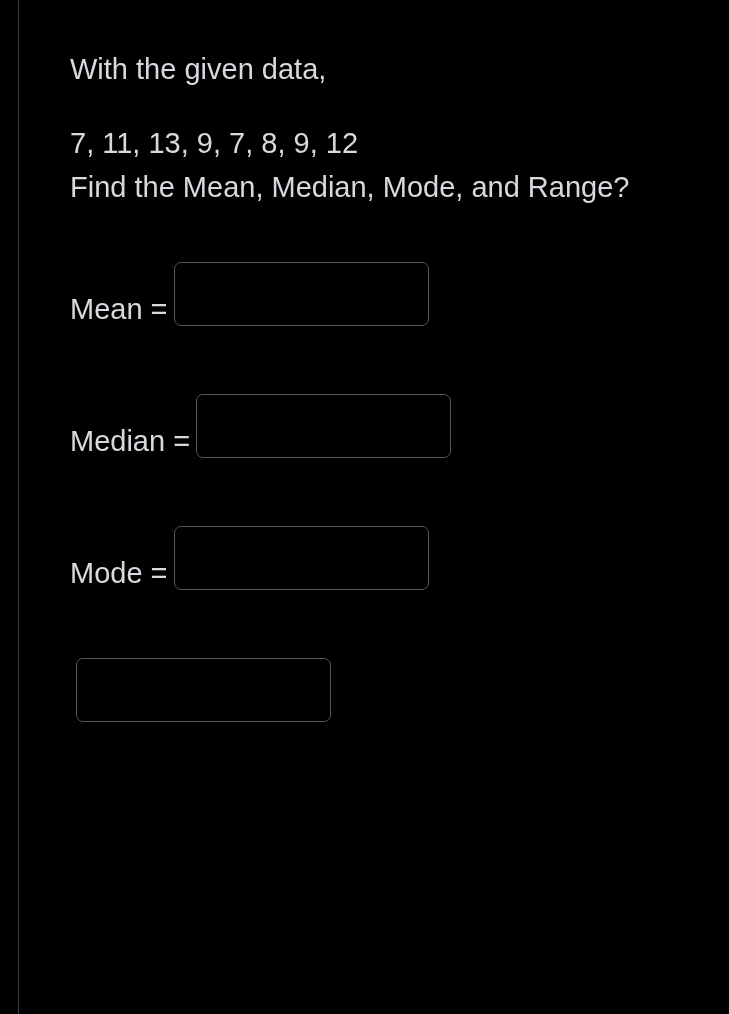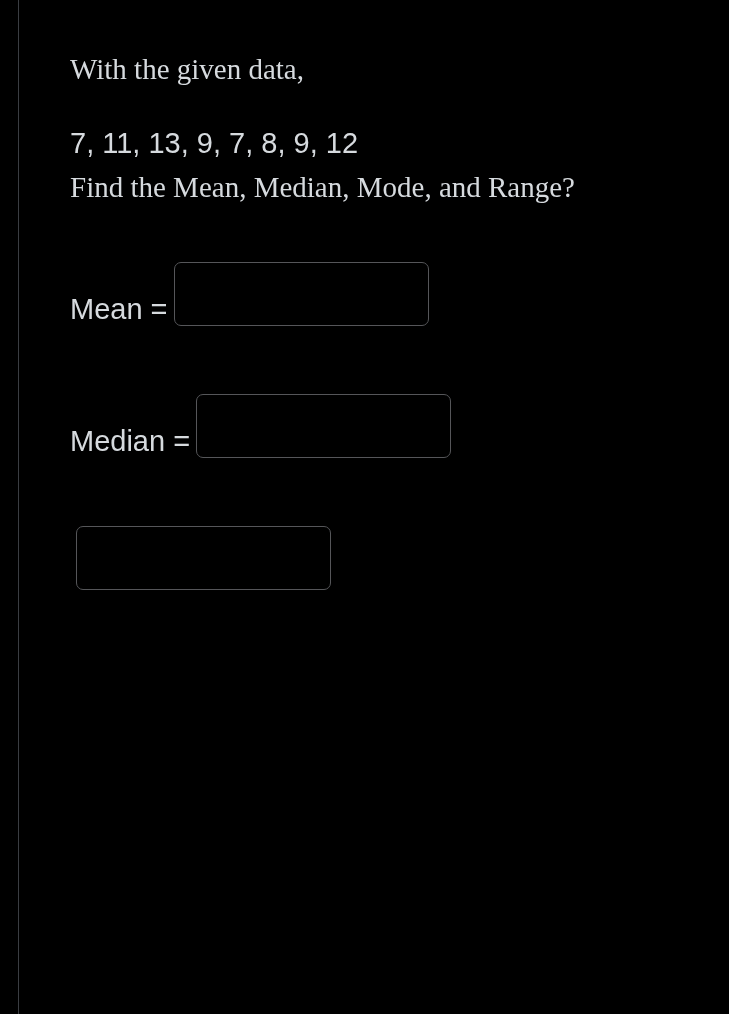--- a/index.html
+++ b/index.html
@@ -24,33 +24,31 @@
       background-color: #3a3d42;
     }
     .content {
       padding: 48px 50px 0 70px;
     }
     .prompt-line {
       font-size: 29px;
       line-height: 1.5;
       margin-bottom: 30px;
       color: #d6dade;
-      font-family: Liberation Serif, serif;
     }
     .data-line {
       font-size: 29px;
       line-height: 1.5;
       color: #d6dade;
     }
     .question-line {
       font-size: 29px;
       line-height: 1.55;
       margin-bottom: 52px;
       color: #d6dade;
-      font-family: Liberation Serif, serif;
     }
     .answer-row {
       display: flex;
       align-items: flex-end;
       margin-bottom: 68px;
     }
     .answer-label {
       font-size: 29px;
       color: #d6dade;
       white-space: nowrap;
@@ -81,17 +79,21 @@
   <div class="answer-row">
     <span class="answer-label">Mean = </span>
     <input type="text" class="answer-input" value="" style="">
   </div>
 
   <div class="answer-row">
     <span class="answer-label">Median = </span>
     <input type="text" class="answer-input" value="" style="">
   </div>
 
+  <div class="answer-row">
+    <span class="answer-label">Mode = </span>
+    <input type="text" class="answer-input" value="" style="">
+  </div>
 
   <div class="answer-row">
     <input type="text" class="answer-input" value="" style="">
   </div>
 </div>
 
 </body></html>

